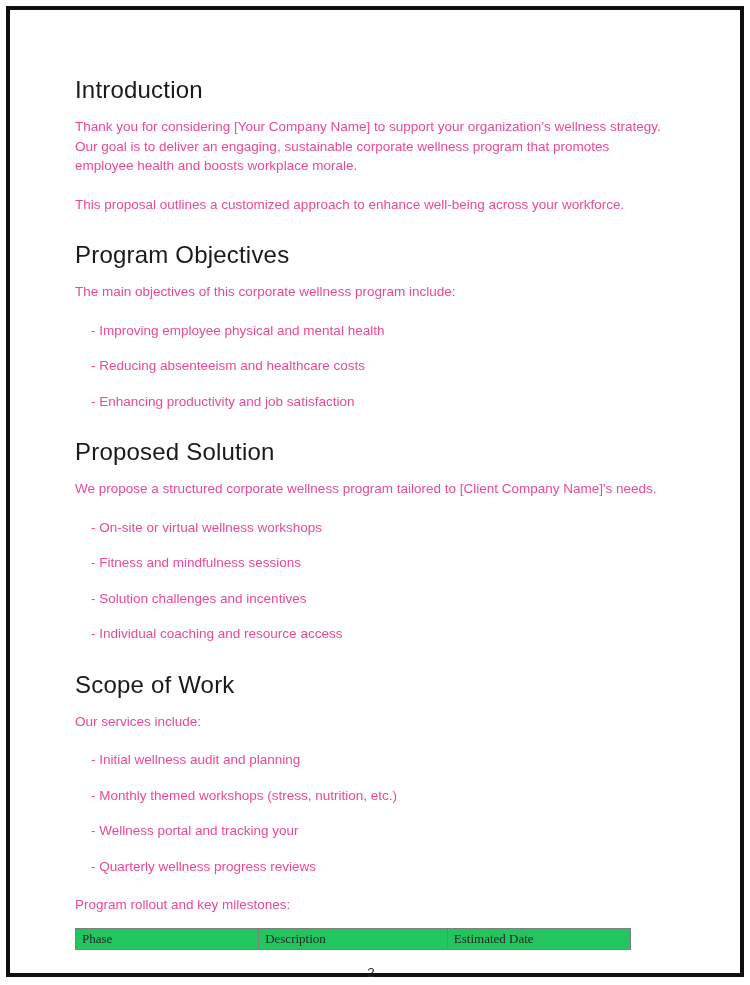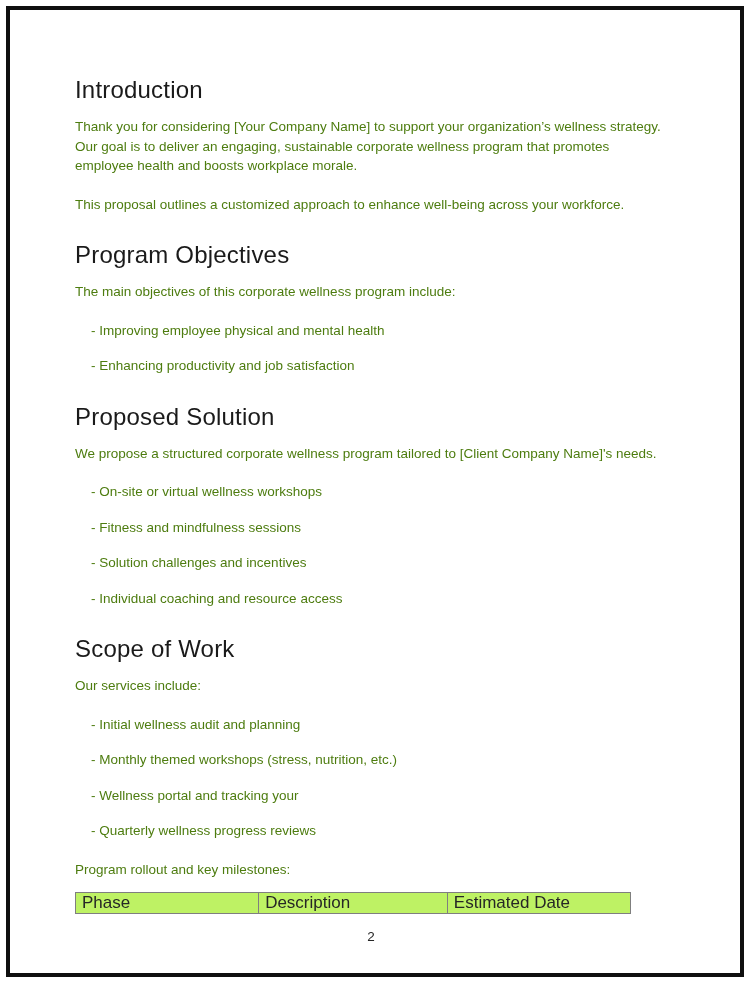--- a/index.html
+++ b/index.html
@@ -33,37 +33,38 @@
     color: #1a1a1a;
     line-height: 30px;
     margin: 26px 0 12px 0;
     letter-spacing: 0.2px;
   }
   h1.first { margin-top: 66px; }
   p, .line {
     font-size: 13.5px;
     line-height: 19.5px;
     margin: 0 0 19px 0;
-    color: #4d7c0f;
+    color: #ec4899;
   }
   .list { margin: 0 0 19px 0; }
   .list .line { margin: 16px; }
   .tight { margin-bottom: 13px; }
   table.timeline {
     width: 556px;
     border-collapse: collapse;
     table-layout: fixed;
   }
   table.timeline td {
     border: 1px solid #7f7f7f;
-    font-size: 17px;
+    font-size: 13px;
     line-height: 17px;
     padding: 1px 6px 2px 6px;
     color: #262626;
-    background: #bef264;
+    background: #22c55e;
+    font-family: Liberation Serif, serif;
   }
   td.col-phase { width: 33%; }
   td.col-desc  { width: 34%; }
   td.col-date  { width: 33%; }
   .page-number {
     margin-top: 13px;
     text-align: center;
     font-size: 13.5px;
     line-height: 19.5px;
     color: #262626;
@@ -78,20 +79,21 @@
   <div class="content">
 
     <h1 class="first">Introduction</h1>
     <p>Thank you for considering [Your Company Name] to support your organization’s wellness strategy. Our goal is to deliver an engaging, sustainable corporate wellness program that promotes employee health and boosts workplace morale.</p>
     <p>This proposal outlines a customized approach to enhance well-being across your workforce.</p>
 
     <h1>Program Objectives</h1>
     <p>The main objectives of this corporate wellness program include:</p>
     <div class="list">
       <div class="line">- Improving employee physical and mental health</div>
+      <div class="line">- Reducing absenteeism and healthcare costs</div>
       <div class="line">- Enhancing productivity and job satisfaction</div>
     </div>
 
     <h1>Proposed Solution</h1>
     <p>We propose a structured corporate wellness program tailored to [Client Company Name]'s needs.</p>
     <div class="list">
       <div class="line">- On-site or virtual wellness workshops</div>
       <div class="line">- Fitness and mindfulness sessions</div>
       <div class="line">- Solution challenges and incentives</div>
       <div class="line">- Individual coaching and resource access</div>

